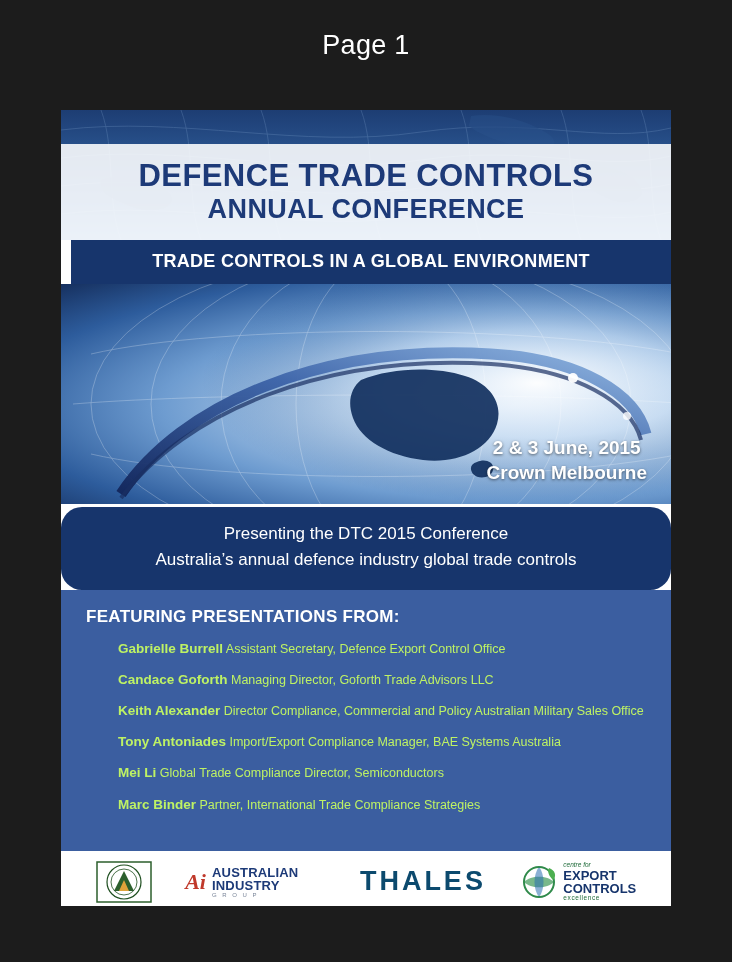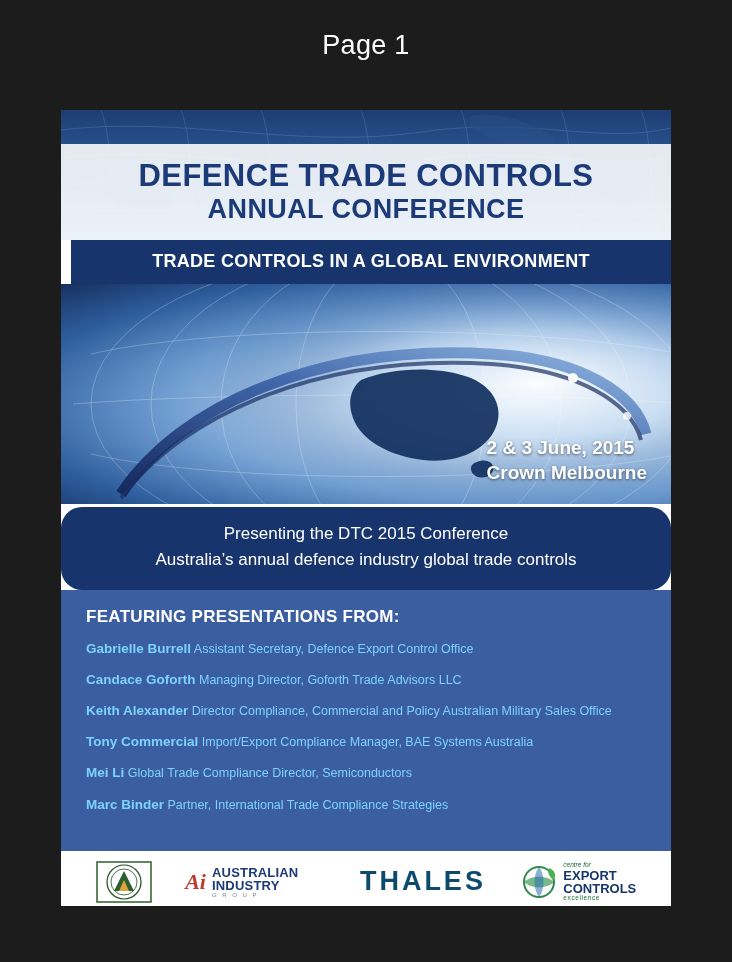--- a/index.html
+++ b/index.html
@@ -86,21 +86,21 @@
     height: 220px;
     background: radial-gradient(ellipse at 75% 55%, #eaf2fb 0%, #b9d2ec 28%, #6e9cd0 55%, #2d5c9c 80%, #16305f 100%);
     overflow: hidden;
     border-bottom: 3px solid #ffffff;
   }
   .hero svg { position: absolute; inset: 0; }
   .hero-date {
     position: absolute;
     right: 24px;
     bottom: 18px;
-    text-align: left;
+    text-align: center;
     color: #ffffff;
     font-weight: bold;
     font-size: 19px;
     line-height: 1.35;
     text-shadow: 0 1px 3px rgba(0,0,0,0.55);
   }
 
   
   .presenting {
     background: #17356c;
@@ -119,24 +119,25 @@
     min-height: 224px;
   }
   .featuring-head {
     color: #ffffff;
     font-size: 17px;
     font-weight: bold;
     letter-spacing: 0.3px;
     margin-bottom: 14px;
   }
   .speaker {
-    color: #7dd3fc;
+    color: #bef264;
     font-size: 12.5px;
     line-height: 1.2;
     margin-bottom: 15px;
+    margin-left: 32px;
   }
   .speaker .nm {
     font-weight: bold;
     font-size: 13.5px;
   }
   .speaker .role { font-size: 12.5px; }
 
   
   .logos {
     background: #ffffff;
@@ -250,21 +251,21 @@
     </div>
     <div class="speaker">
       <span class="nm">Candace Goforth</span>
       <span class="role">Managing Director, Goforth Trade Advisors LLC</span>
     </div>
     <div class="speaker">
       <span class="nm">Keith Alexander</span>
       <span class="role">Director Compliance, Commercial and Policy Australian Military Sales Office</span>
     </div>
     <div class="speaker">
-      <span class="nm">Tony Commercial</span>
+      <span class="nm">Tony Antoniades</span>
       <span class="role">Import/Export Compliance Manager, BAE Systems Australia</span>
     </div>
     <div class="speaker">
       <span class="nm">Mei Li</span>
       <span class="role">Global Trade Compliance Director, Semiconductors</span>
     </div>
     <div class="speaker">
       <span class="nm">Marc Binder</span>
       <span class="role">Partner, International Trade Compliance Strategies</span>
     </div>

